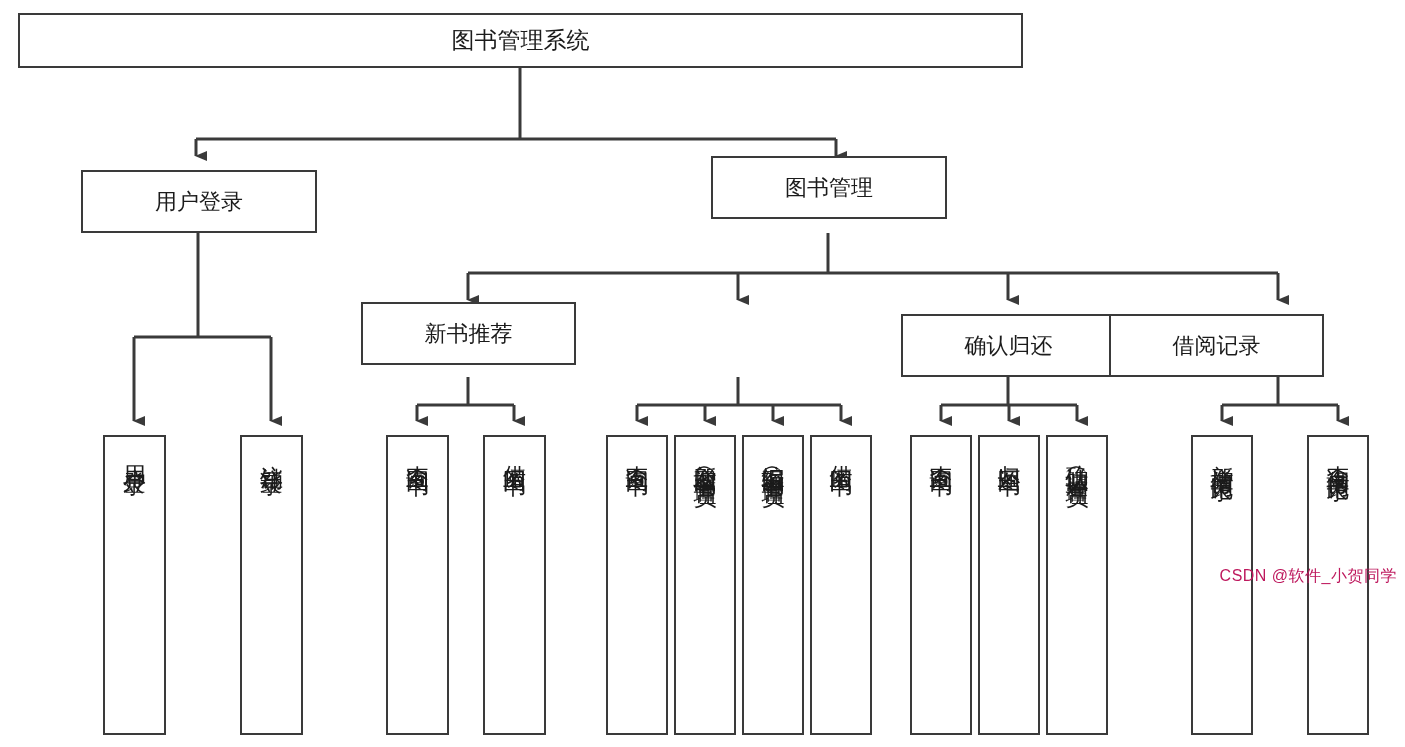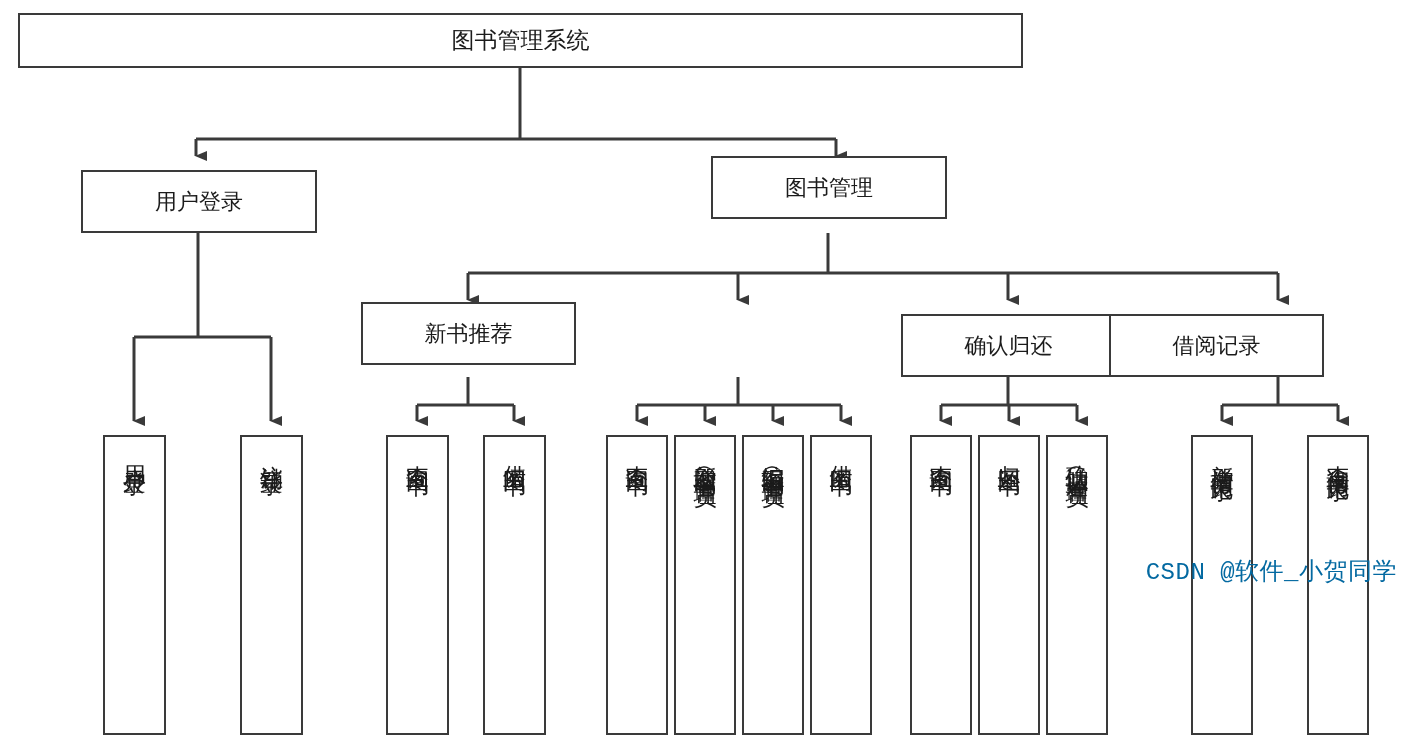--- a/index.html
+++ b/index.html
@@ -61,25 +61,24 @@
     position: absolute;
     left: 0; top: 0;
     width: 1405px;
     height: 747px;
     pointer-events: none;
   }
   .watermark {
     position: absolute;
     right: 8px;
     bottom: 4px;
-    font-size: 24px;
-    color: #0369a1;
+    font-size: 16px;
+    color: #be185d;
     letter-spacing: 0.5px;
     white-space: nowrap;
-    font-family: Liberation Mono, monospace;
   }
 </style>
 </head>
 <body>
 
 <div id="diagram-root">
 
   <svg class="connectors" viewBox="0 0 1405 747" xmlns="http://www.w3.org/2000/svg">
     <defs>
       <marker id="arrowhead" markerWidth="10" markerHeight="12" refX="5" refY="11" orient="auto" markerUnits="userSpaceOnUse">

